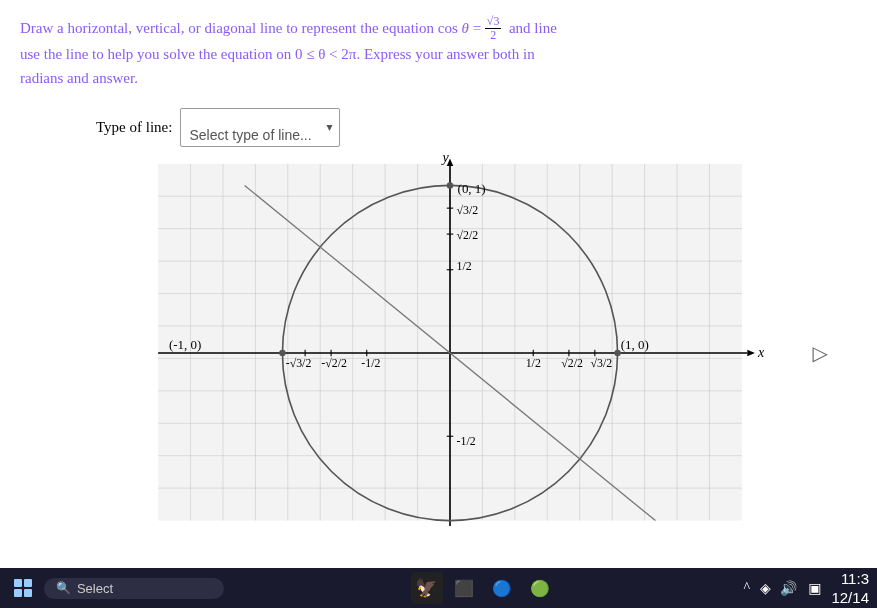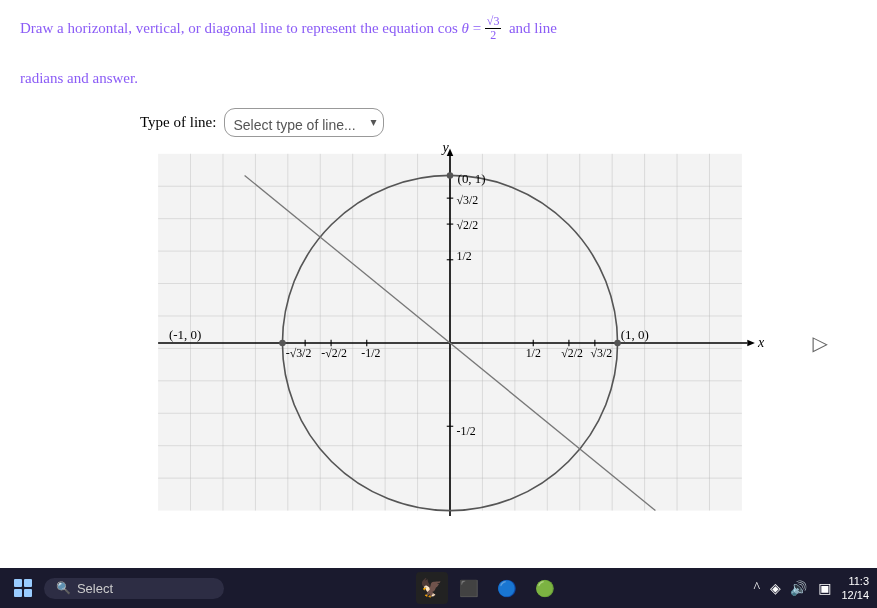--- a/index.html
+++ b/index.html
@@ -23,36 +23,36 @@
       color: #8b5cf6;
       max-width: 860px;
     }
 
     .math-inline {
       font-style: italic;
     }
 
     .type-line-area {
       margin-top: 18px;
-      margin-left: 120px;
+      margin-left: 76px;
       display: flex;
       align-items: center;
       gap: 8px;
       font-size: 15px;
     }
 
     .type-line-label {
       font-size: 15px;
       color: #000;
     }
 
     .select-dropdown {
       border: 1px solid #999;
-      border-radius: 11px;
-      padding: 8px 24px 3px 8px;
+      border-radius: 2px;
+      padding: 18px 24px 3px 8px;
       font-size: 14px;
       background: #fff;
       appearance: none;
       -webkit-appearance: none;
       cursor: pointer;
       position: relative;
       min-width: 160px;
       color: #555;
     }
 
@@ -158,21 +158,21 @@
     }
 
     .tb-icon {
       color: #fff;
       font-size: 14px;
       cursor: pointer;
     }
 
     .taskbar-time {
       color: #fff;
-      font-size: 11px;
+      font-size: 15px;
       font-family: Arial, sans-serif;
       text-align: right;
       line-height: 1.3;
     }
 
     .taskbar-center {
       display: flex;
       align-items: center;
       gap: 6px;
     }
@@ -202,20 +202,21 @@
 <div class="main-content">
 
   <div class="problem-text">
     <span>
       Draw a horizontal, vertical, or diagonal line to represent the equation cos&nbsp;<span class="math-inline">θ</span>&nbsp;=&nbsp;<span style="display:inline-flex;flex-direction:column;align-items:center;vertical-align:middle;font-size:13px;line-height:1.1;position:relative;top:-1px;">
           <span style="border-bottom:1px solid #000;padding:0 2px;font-size:12px;">√3</span>
           <span style="padding:0 2px;font-size:12px;">2</span>
         </span>&nbsp;<span> and line</span>
     </span>
     <br>
+    <span>use the line to help you solve the equation on 0 ≤ θ &lt; 2π. Express your answer both in</span>
     <br>
     <span>radians and answer.</span>
   </div>
 
   <div class="type-line-area">
     <span class="type-line-label">Type of line:</span>
     <div class="select-wrapper">
       <select class="select-dropdown">
         <option value="">Select type of line...</option>
         <option value="horizontal">Horizontal</option>

